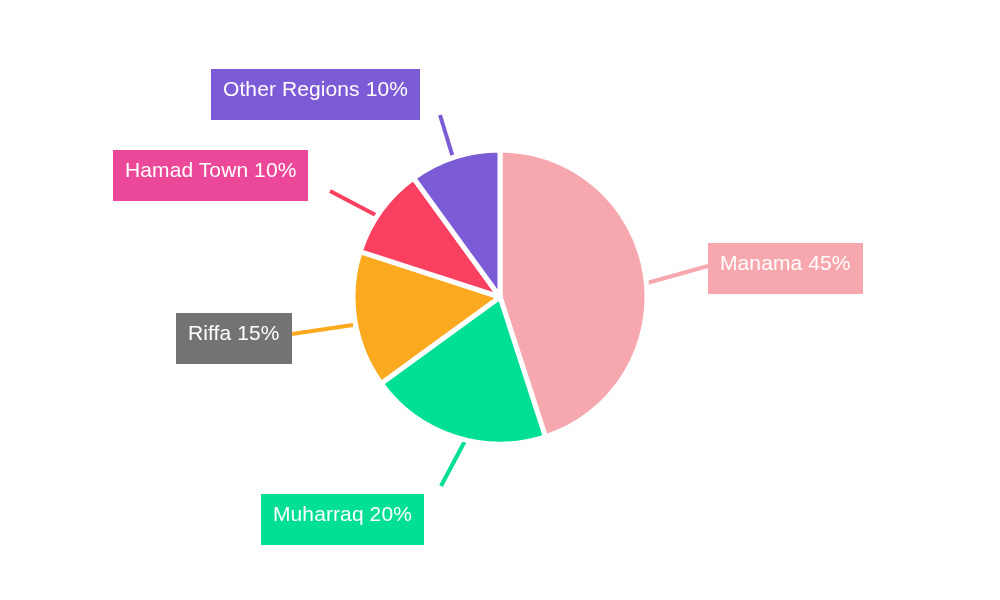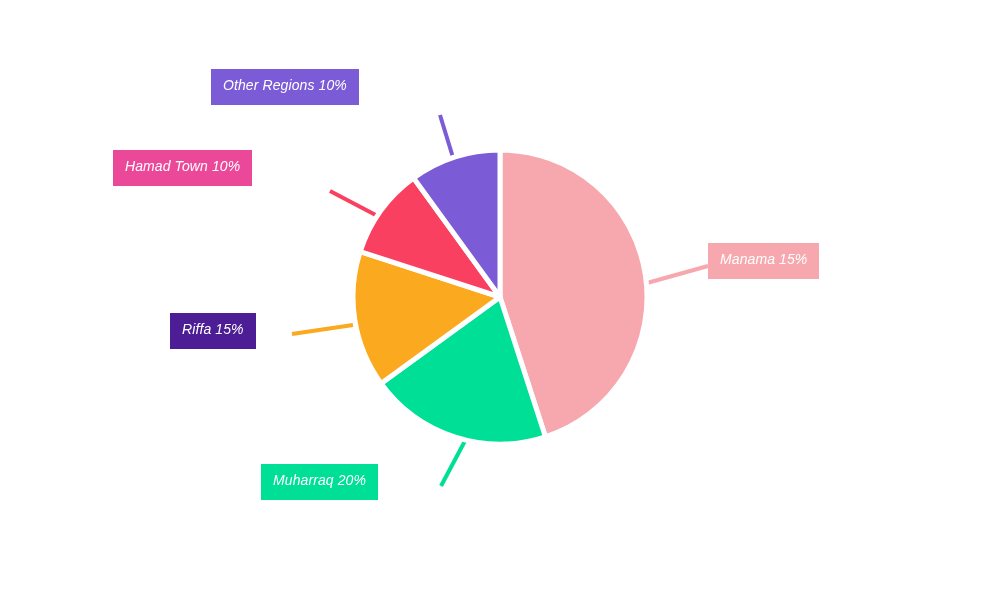--- a/index.html
+++ b/index.html
@@ -25,27 +25,26 @@
     left: 0;
     top: 0;
     width: 1000px;
     height: 600px;
     display: block;
   }
   .callout-label {
     position: absolute;
     color: #ffffff;
     font-family: "Liberation Sans", sans-serif;
-    font-size: 14px;
+    font-size: 21px;
     line-height: 1;
-    padding: 9px 12px 13px 12px;
+    padding: 9px 12px 21px 12px;
     white-space: nowrap;
     box-sizing: border-box;
     letter-spacing: 0.1px;
-    font-style: italic;
   }
 </style>
 </head>
 <body>
 
 <div id="chart-root">
 
   <svg id="pie-svg" viewBox="0 0 1000 600">
     <g id="leader-lines">
         <line x1="647" y1="283" x2="708" y2="266" stroke="#F7A8AE" stroke-width="4"></line>
@@ -57,20 +56,20 @@
     <g id="pie-slices">
         <path d="M 500 297 L 500.00 150.00 A 147 147 0 0 1 545.43 436.81 Z" fill="#F7A8AE" stroke="#ffffff" stroke-width="5" stroke-linejoin="round"></path>
         <path d="M 500 297 L 545.43 436.81 A 147 147 0 0 1 381.07 383.40 Z" fill="#00DF96" stroke="#ffffff" stroke-width="5" stroke-linejoin="round"></path>
         <path d="M 500 297 L 381.07 383.40 A 147 147 0 0 1 360.19 251.57 Z" fill="#FBA91E" stroke="#ffffff" stroke-width="5" stroke-linejoin="round"></path>
         <path d="M 500 297 L 360.19 251.57 A 147 147 0 0 1 413.60 178.07 Z" fill="#FA4060" stroke="#ffffff" stroke-width="5" stroke-linejoin="round"></path>
         <path d="M 500 297 L 413.60 178.07 A 147 147 0 0 1 500.00 150.00 Z" fill="#7B5BD6" stroke="#ffffff" stroke-width="5" stroke-linejoin="round"></path>
       </g>
   </svg>
 
   <div id="labels-layer">
-      <div class="callout-label" style="left: 708px; top: 243px; background: rgb(247, 168, 174); color: rgb(255, 255, 255);">Manama 15%</div>
-      <div class="callout-label" style="left: 261px; top: 464px; background: rgb(0, 223, 150); color: rgb(255, 255, 255);">Muharraq 20%</div>
-      <div class="callout-label" style="left: 170px; top: 313px; background: #4c1d95; color: rgb(255, 255, 255);">Riffa 15%</div>
+      <div class="callout-label" style="left: 708px; top: 243px; background: rgb(247, 168, 174); color: rgb(255, 255, 255);">Manama 45%</div>
+      <div class="callout-label" style="left: 261px; top: 494px; background: rgb(0, 223, 150); color: rgb(255, 255, 255);">Muharraq 20%</div>
+      <div class="callout-label" style="left: 176px; top: 313px; background: #737373; color: rgb(255, 255, 255);">Riffa 15%</div>
       <div class="callout-label" style="left: 113px; top: 150px; background: #ec4899; color: rgb(255, 255, 255);">Hamad Town 10%</div>
       <div class="callout-label" style="left: 211px; top: 69px; background: rgb(123, 91, 214); color: rgb(255, 255, 255);">Other Regions 10%</div>
     </div>
 
 </div>
 
 </body></html>

